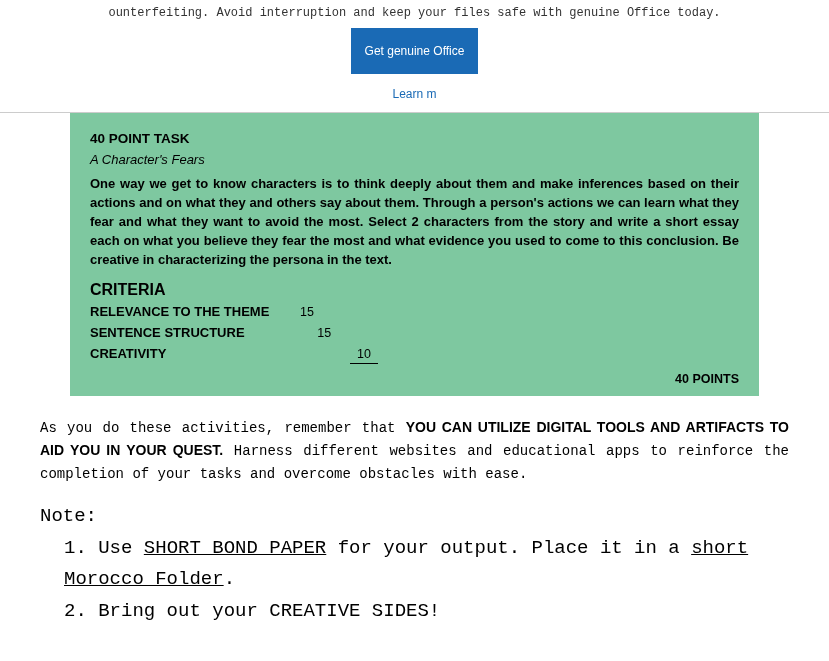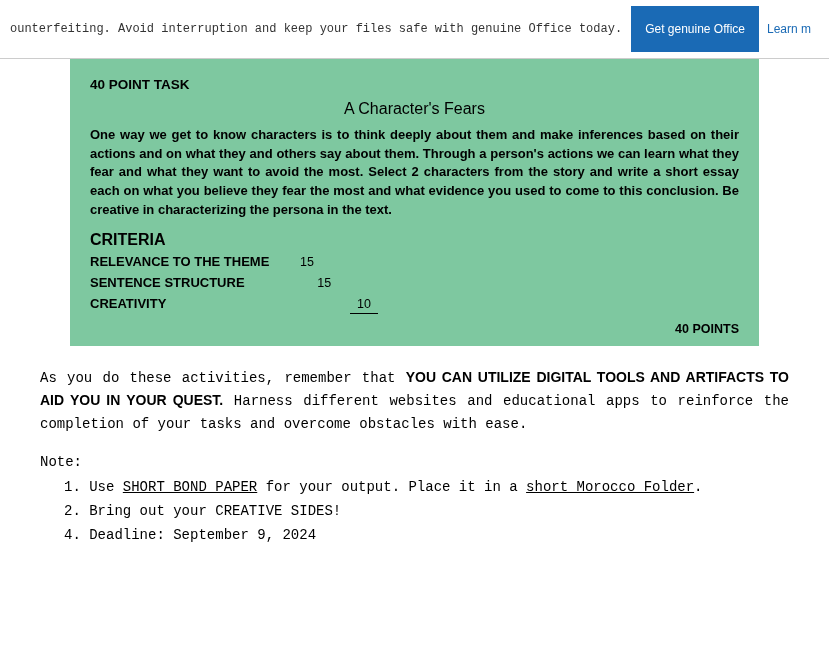--- a/index.html
+++ b/index.html
@@ -16,20 +16,22 @@
     
     .top-banner {
       display: flex;
       align-items: center;
       justify-content: flex-end;
       background: #fff;
       border-bottom: 1px solid #ccc;
       padding: 6px 10px;
       font-size: 12px;
       color: #333;
+      gap: 8px;
+      flex-direction: column;
     }
     .top-banner-text {
       flex: 1;
       font-size: 12px;
       color: #333;
     }
     .btn-genuine {
       background: #1a6ab5;
       color: #fff;
       border: none;
@@ -62,23 +64,24 @@
       font-size: 13.5px;
       line-height: 1.45;
       color: #000;
     }
     .task-box .task-header {
       font-weight: bold;
       font-size: 13.5px;
       margin-bottom: 2px;
     }
     .task-box .task-title {
-      font-size: 16px;
+      font-style: italic;
+      font-size: 13px;
       margin-bottom: 6px;
-      text-align: center;
+      text-align: left;
     }
     .task-box .task-body {
       font-weight: bold;
       font-size: 13px;
       text-align: justify;
       margin-bottom: 8px;
     }
     .task-box .criteria-header {
       font-weight: bold;
       font-size: 16px;
@@ -120,21 +123,21 @@
     }
     .bold-caps {
       font-weight: bold;
       font-family: Arial, sans-serif;
     }
 
     
     .note-section {
       padding: 0 30px;
       font-family: 'Courier New', Courier, monospace;
-      font-size: 14px;
+      font-size: 19px;
       line-height: 1.6;
     }
     .note-section .note-label {
       margin-bottom: 2px;
     }
     .note-section ol {
       padding-left: 24px;
       list-style: none;
     }
     .note-section ol li {
@@ -185,17 +188,16 @@
     </p>
   </div>
 
   <div class="note-section">
     <div class="note-label">Note:</div>
     <ol>
       <li>
         1. Use <span class="underline">SHORT BOND PAPER</span> for your output. Place it in a <span class="underline">short Morocco Folder</span>.
       </li>
       <li>2. Bring out your CREATIVE SIDES!</li>
-      <li>4. Deadline: September 9, 2024</li>
     </ol>
   </div>
 
 </div>
 
 </body></html>

